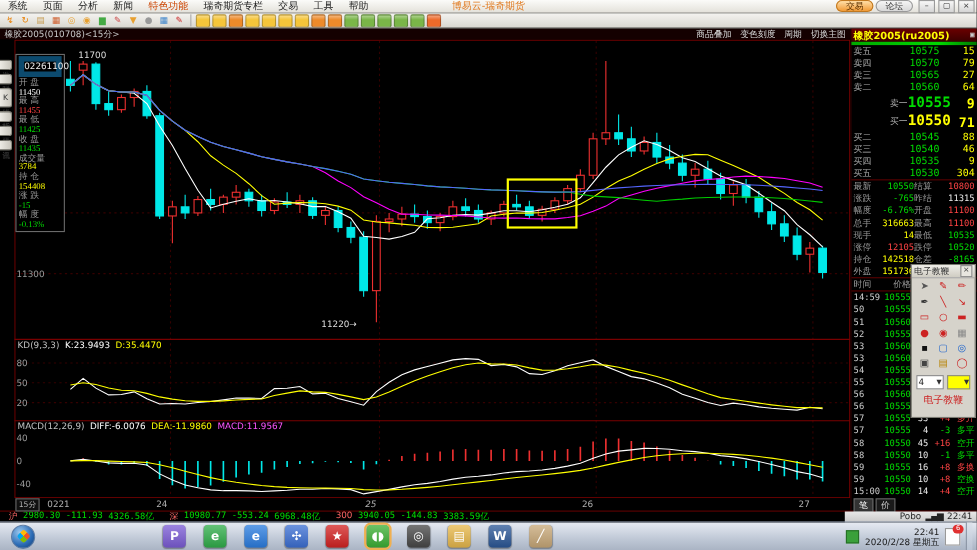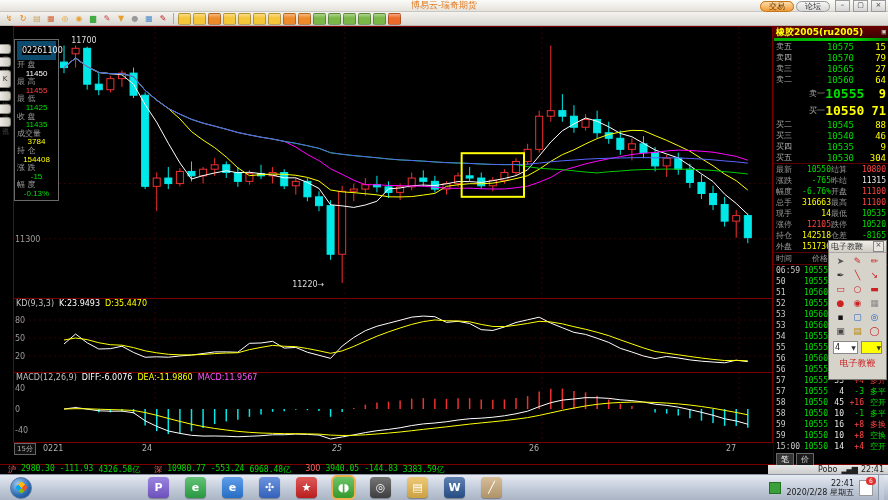--- a/index.html
+++ b/index.html
@@ -42,21 +42,21 @@
   #maLine{left:16px;top:1px;font-size:8px;}
   #maLine span{margin-right:5px;}
   #kdLine{left:16px;top:273px;font-size:8px;}
   #kdLine span{margin-right:5px;}
   #macdLine{left:16px;top:347px;font-size:8px;}
   #macdLine span{margin-right:5px;}
   #infoPanel{left:14px;top:13px;width:45px;background:#000;border:1px solid #6a6a6a;z-index:6;
     padding:1px 2px;box-sizing:border-box;font-size:8px;}
   #infoTime{border:5px solid #0c4a6e;color:#eee;text-align:left;margin-bottom:1px;font-size:8px;}
   .if-label{color:#9a9a9a;line-height:8.6px;}
-  .if-value{text-align:center;line-height:8.6px;font-family:Liberation Sans, sans-serif;}
+  .if-value{text-align:left;line-height:8.6px;font-family:Liberation Serif, serif;}
   #xaxis{position:relative;height:11px;background:#000;}
   .xlabel{position:absolute;top:1px;color:#b0b0b0;font-size:8px;}
   #periodtab{position:absolute;left:14px;top:0;border:1px solid #666;color:#b0b0b0;font-size:7px;
     padding:0 2px;background:#101010;}
   
   #quote{width:115px;background:#000;border-left:1px solid #3a0000;box-sizing:border-box;
     font-family:"DejaVu Sans Mono",monospace;}
   #qhead{height:12px;background:linear-gradient(#6a0000,#3a0000);display:flex;align-items:center;
     justify-content:space-between;padding:0 2px;}
   #qtitle{color:#ffff00;font-size:9px;font-weight:bold;font-family:"DejaVu Sans",sans-serif;}
@@ -135,20 +135,31 @@
   #traybadge{position:absolute;right:-4px;top:-4px;min-width:8px;height:8px;border-radius:4px;
     background:#e03030;color:#fff;font-size:6px;line-height:8px;text-align:center;padding:0 1px;}
   #showdesk{width:5px;height:26px;border-left:1px solid #8a94a4;background:linear-gradient(#dde3ec,#b8c2d2);}
 </style>
 </head>
 <body>
 
 <div id="app">
 
   <div id="titlebar">
+    <div id="menubar">
+        <span class="menu-item">系统</span>
+        <span class="menu-item">页面</span>
+        <span class="menu-item">分析</span>
+        <span class="menu-item">新闻</span>
+        <span class="menu-item" style="color: rgb(204, 68, 0);">特色功能</span>
+        <span class="menu-item">瑞奇期货专栏</span>
+        <span class="menu-item">交易</span>
+        <span class="menu-item">工具</span>
+        <span class="menu-item">帮助</span>
+      </div>
     <div id="wintitle">博易云-瑞奇期货</div>
     <div id="titleright">
       <span id="pills"><span class="pill orange" style="margin-right: 2px;">交易</span><span class="pill gray" style="margin-right: 2px;">论坛</span></span>
       <span class="wbtn">–</span>
       <span class="wbtn">▢</span>
       <span class="wbtn">×</span>
     </div>
   </div>
 
   <div id="toolbar">
@@ -177,20 +188,29 @@
       <span class="tsq" style="background: linear-gradient(rgba(255, 255, 255, 0.4), rgb(122, 182, 72) 40%) rgb(122, 182, 72);"></span>
       <span class="tsq" style="background: linear-gradient(rgba(255, 255, 255, 0.4), rgb(122, 182, 72) 40%) rgb(122, 182, 72);"></span>
       <span class="tsq" style="background: linear-gradient(rgba(255, 255, 255, 0.4), rgb(122, 182, 72) 40%) rgb(122, 182, 72);"></span>
       <span class="tsq" style="background: linear-gradient(rgba(255, 255, 255, 0.4), rgb(122, 182, 72) 40%) rgb(122, 182, 72);"></span>
       <span class="tsq" style="background: linear-gradient(rgba(255, 255, 255, 0.4), rgb(122, 182, 72) 40%) rgb(122, 182, 72);"></span>
       <span class="tsq" style="background: linear-gradient(rgba(255, 255, 255, 0.4), rgb(237, 106, 42) 40%) rgb(237, 106, 42);"></span>
     </div>
 
   <div id="content">
     <div id="leftcol">
+      <div id="subbar">
+        <span id="charttitle">橡胶2005(010708)&lt;15分&gt;</span>
+        <span id="sublinks">
+            <span class="sublink">商品叠加</span>
+            <span class="sublink">变色刻度</span>
+            <span class="sublink">周期</span>
+            <span class="sublink">切换主图</span>
+          </span>
+      </div>
       <div id="chartwrap">
         <div id="lefttabs">
             <div class="vtab">自选</div>
             <div class="vtab">分时</div>
             <div class="vtab">K线</div>
             <div class="vtab">指标</div>
             <div class="vtab">画线</div>
             <div class="vtab">资讯</div>
           </div>
         <svg id="chartSvg" width="760" height="417">
@@ -573,21 +593,21 @@
         </div>
       <div id="tickhead" class="thead">
           <span style="width: 24px;">时间</span>
           <span style="width: 28px; text-align: right;">价格</span>
           <span style="width: 16px; text-align: right;">现手</span>
           <span style="width: 20px; text-align: right;">仓差</span>
           <span style="flex: 1 1 0%; text-align: right;">性质</span>
         </div>
       <div id="ticklist">
           <div class="trow">
-            <span class="c-t">06:59</span>
+            <span class="c-t">14:59</span>
             <span class="c-p" style="color: rgb(0, 221, 0);">10555</span>
             <span class="c-n">6</span>
             <span class="c-d" style="color: rgb(0, 221, 0);">-4</span>
             <span class="c-x" style="color: rgb(255, 68, 68);">空平</span>
           </div>
           <div class="trow">
             <span class="c-t">50</span>
             <span class="c-p" style="color: rgb(0, 221, 0);">10555</span>
             <span class="c-n">21</span>
             <span class="c-d" style="color: rgb(0, 221, 0);">-1</span>

